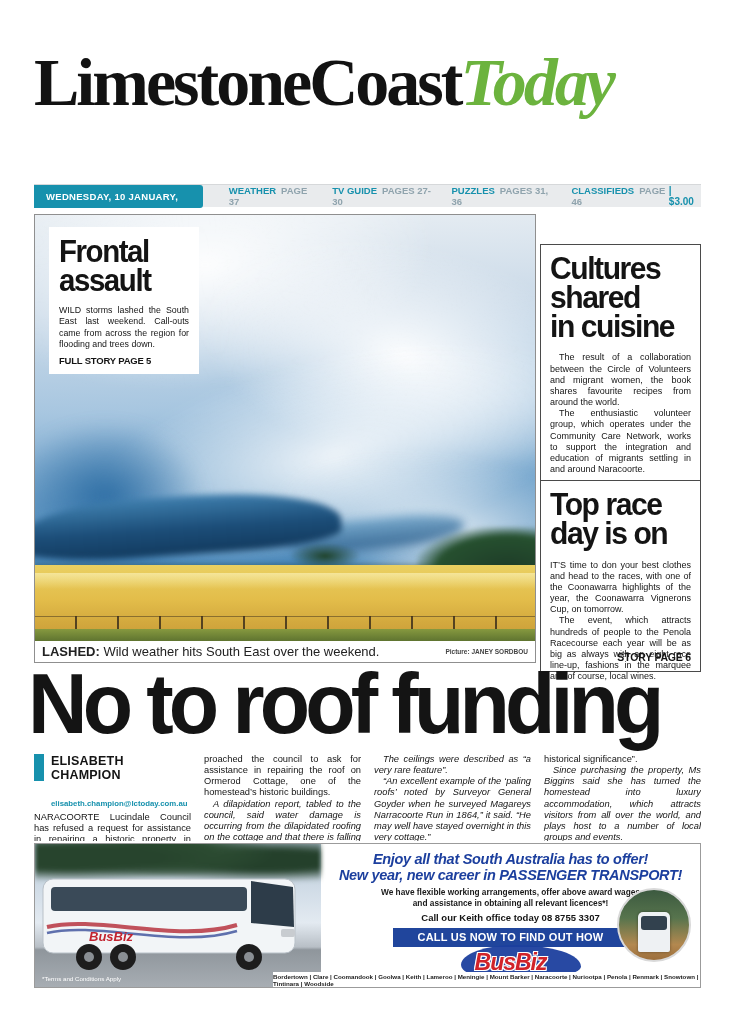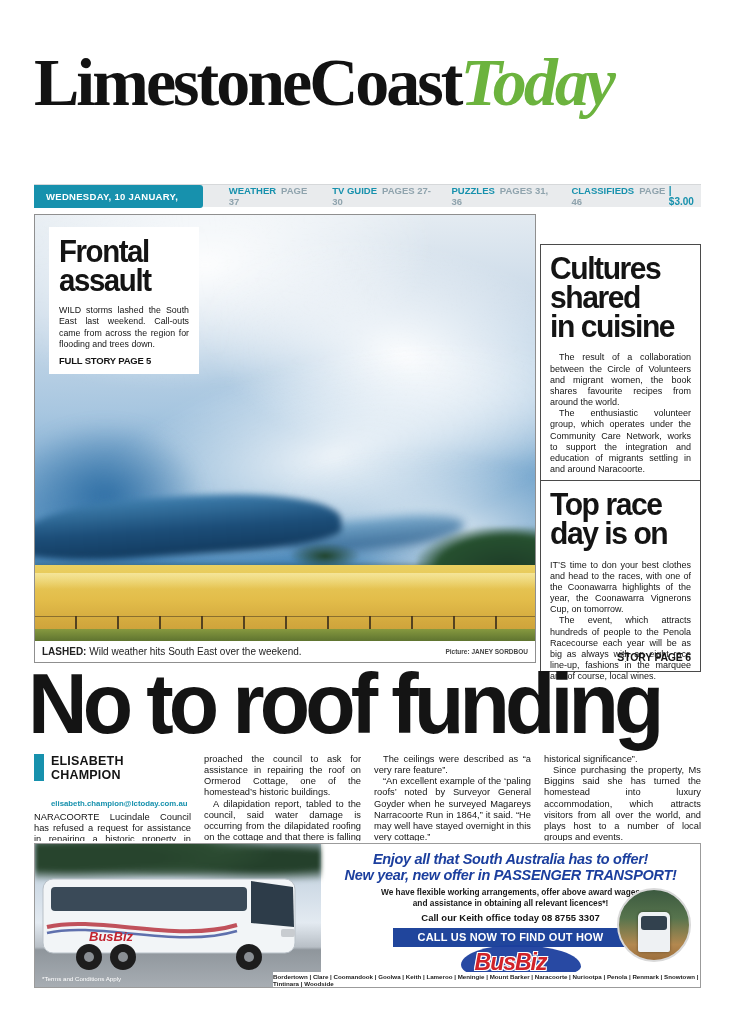--- a/index.html
+++ b/index.html
@@ -56,21 +56,21 @@
     background:radial-gradient(ellipse at 70% 80%, #1e3c28 0%, #26502f 55%, rgba(38,80,47,0) 75%); filter:blur(2px); }
   .trees-mid { position:absolute; left:255px; bottom:72px; width:70px; height:26px;
     background:radial-gradient(ellipse at center,#1f4229 0%,rgba(31,66,41,0) 72%); filter:blur(1.5px); }
   .story-card { position:absolute; left:14px; top:12px; width:150px; background:#fff; padding:10px 10px 8px; }
   .story-card h2 { font-size:31px; line-height:.95; letter-spacing:-1.5px; white-space:pre-line;
     transform:scaleX(.95); transform-origin:left; }
   .story-card .deck { margin-top:9px; font-size:8.8px; line-height:1.3; text-align:justify; }
   .story-card .cta { margin-top:4px; font-size:9.5px; font-weight:bold; text-align:left; letter-spacing:-.2px; }
   .caption-bar { position:absolute; left:0; right:0; bottom:0; height:21px; background:#fff;
     display:flex; align-items:center; justify-content:space-between; padding:0 7px; }
-  .caption-bar .cap { font-size:10px; color:#222; }
+  .caption-bar .cap { font-size:13px; color:#222; }
   .caption-bar .cap b { font-weight:bold; }
   .caption-bar .credit { font-size:6.5px; font-weight:bold; color:#444; }
 
   
   .side-box { position:absolute; left:540px; width:161px; border:1px solid #4a4a4a;
     background:#fff; padding:10px 9px 9px; }
   .side-box.one { top:214px; height:261px;margin-top:30px; }
   .side-box.two { top:480px; height:192px; }
   .side-box h2 { font-size:31px; line-height:.93; letter-spacing:-1.5px; white-space:pre-line;
     transform:scaleX(.97); transform-origin:left; margin-bottom:11px; }
@@ -78,21 +78,21 @@
   .side-box p.indent { text-indent:9px; }
   .side-box .cta { position:absolute; right:9px; bottom:8px; font-size:10.5px; font-weight:bold; letter-spacing:-.2px; }
 
   
   .lead-headline { position:absolute; left:28px; top:664px; width:700px;
     font-size:85px; font-weight:bold; letter-spacing:-5px; line-height:.95;
     transform:scaleX(.97); transform-origin:left; white-space:nowrap; }
   .lead-cols { position:absolute; left:34px; top:754px; width:667px; height:87px;
     display:flex; gap:13px; overflow:hidden; }
   .lead-col { flex:1; font-size:9.3px; line-height:1.2; text-align:justify; }
-  .lead-col p.indent { text-indent:9px; }
+  .lead-col p.indent { text-indent:9px;font-style:italic; }
   .byline-row { display:flex; align-items:flex-start; margin-bottom:4px; }
   .byline-bar { width:10px; height:27px; margin-right:7px; flex:none; }
   .byline-name { font-size:12.5px; font-weight:bold; letter-spacing:.2px; line-height:1.1; padding-top:1px; }
   .byline-email { font-size:7.8px; font-weight:bold; margin-top:16px; }
 
   
   .ad-box { position:absolute; left:34px; top:843px; width:667px; height:145px;
     border:1px solid #9b9b9b; background:#fff; overflow:hidden; }
   .ad-photo { position:absolute; left:0; top:0; bottom:0; width:286px;
     background:linear-gradient(#aebfce 0%,#cfdbe6 30%,#e3eaf1 55%,#b8bfc6 72%,#8f969c 74%,#a7adb3 100%); }
@@ -246,21 +246,21 @@
         <circle cx="86" cy="92" r="13" fill="#1d1d1d"></circle>
           <circle cx="86" cy="92" r="5" fill="#8a8f94"></circle>
         <circle cx="212" cy="92" r="13" fill="#1d1d1d"></circle>
           <circle cx="212" cy="92" r="5" fill="#8a8f94"></circle>
         <rect x="244" y="64" width="14" height="8" rx="2" fill="#c8ccd0"></rect>
       </svg>
       <div class="ad-terms">*Terms and Conditions Apply</div>
     </div>
     <div class="ad-right">
       <div class="ad-h" style="color:#1c3f9e;">Enjoy all that South Australia has to offer!</div>
-      <div class="ad-h" style="color:#1c3f9e;">New year, new offer in PASSENGER TRANSPORT!</div>
+      <div class="ad-h" style="color:#1c3f9e;">New year, new career in PASSENGER TRANSPORT!</div>
       <div class="ad-body">We have flexible working arrangements, offer above award wages</div>
       <div class="ad-body" style="margin-top:0;">and assistance in obtaining all relevant licences*!</div>
       <div class="ad-phone">Call our Keith office today 08 8755 3307</div>
       <div class="ad-banner" style="background:#20459c;">CALL US NOW TO FIND OUT HOW</div>
       <div class="ad-logo">
         <div class="logo-oz" style="background:#1c3f9e;"></div>
         <span class="logo-text" style="color:#d1232a;">BusBiz</span>
         <span class="logo-suffix" style="color:#1c3f9e;">.net.au</span>
       </div>
     </div>

